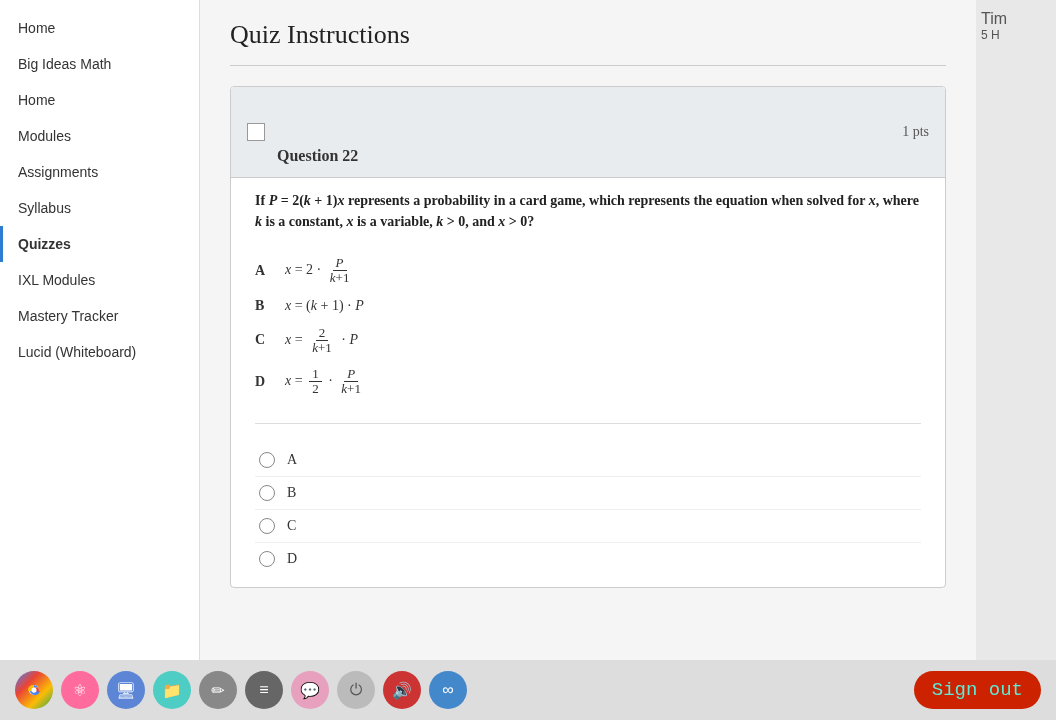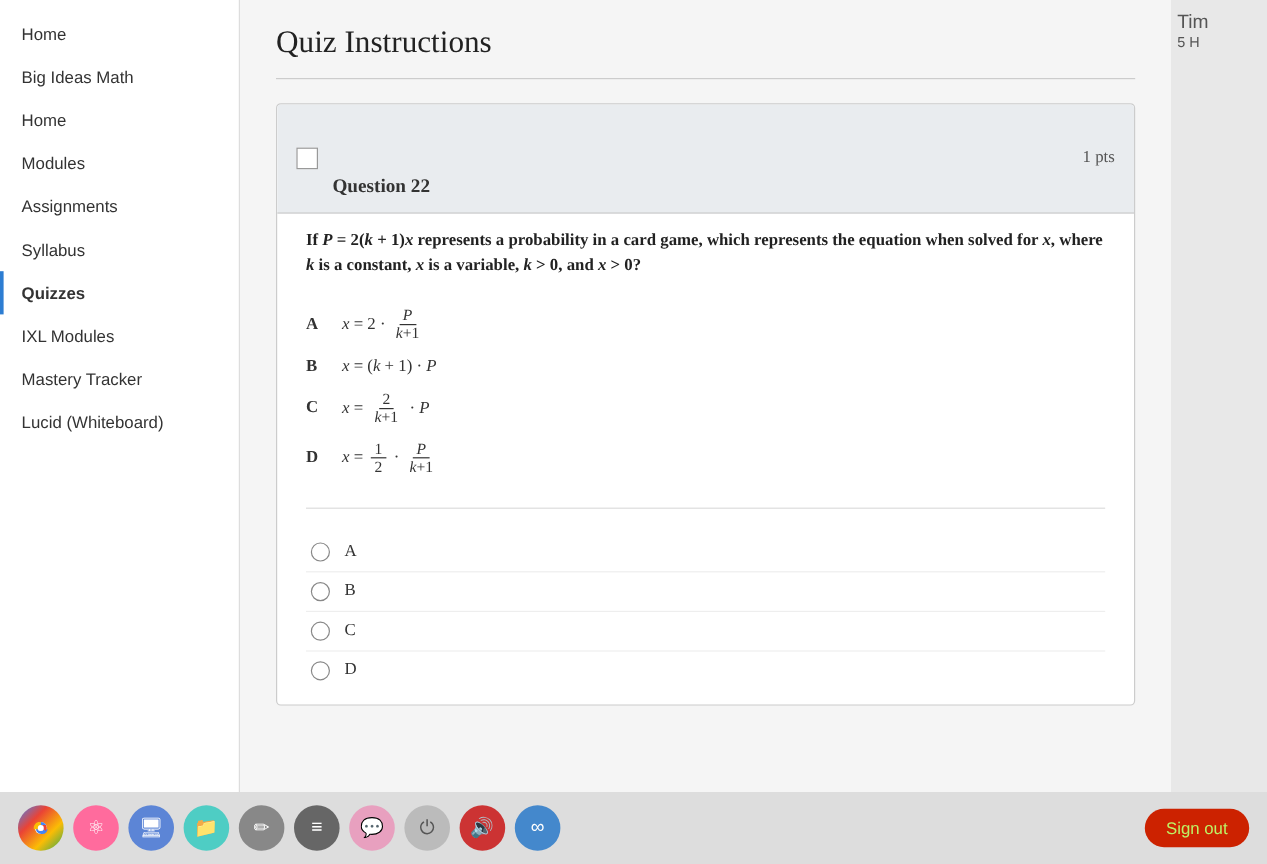--- a/index.html
+++ b/index.html
@@ -189,26 +189,27 @@
       cursor: pointer;
       flex-shrink: 0;
     }
 
     .taskbar-icon.chrome { background: linear-gradient(135deg, #4285f4, #ea4335, #fbbc05, #34a853); }
 
     .taskbar-spacer { flex: 1; }
 
     .sign-out-btn {
       background: #cc2200;
-      color: #bef264;
+      color: #5eead4;
       border: none;
       border-radius: 20px;
       padding: 8px 18px;
-      font-size: 14px;
+      font-size: 19px;
       cursor: pointer;
+      font-family: Liberation Mono, monospace;
     }
   </style>
 </head>
 <body>
 
 <div class="main-container">
 
   <div class="sidebar">
     <div class="sidebar-item">
       <span>Home</span>

